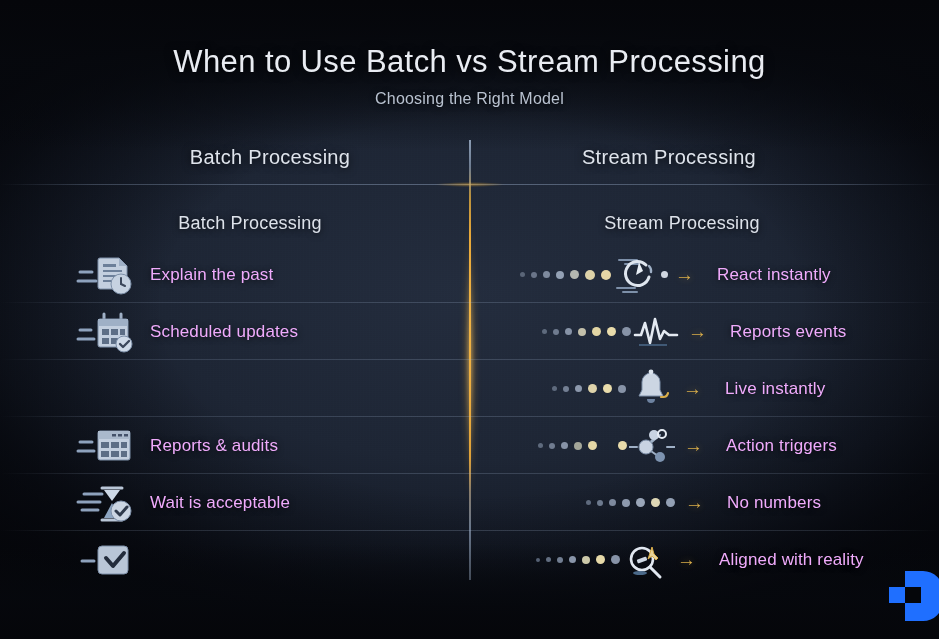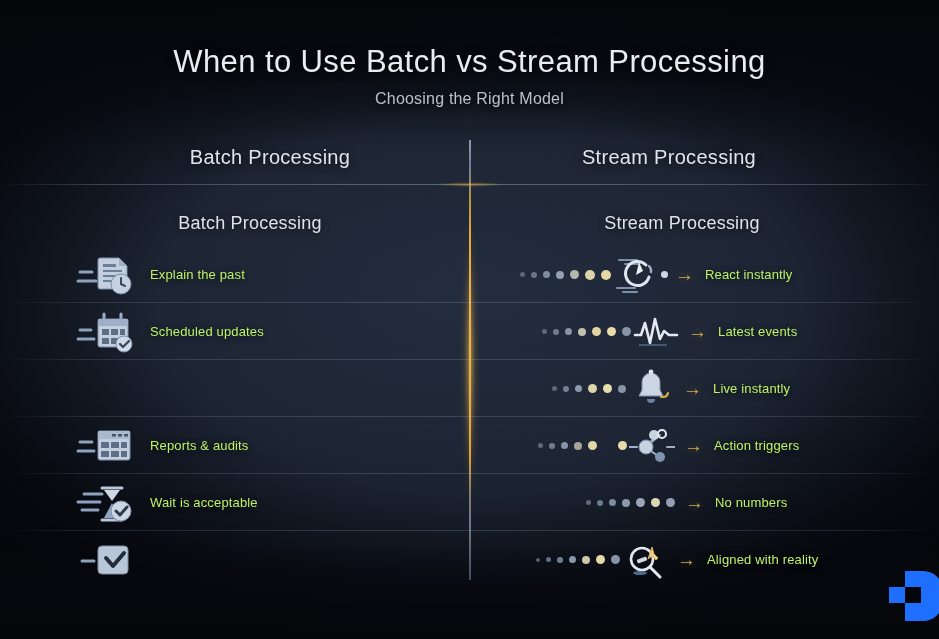--- a/index.html
+++ b/index.html
@@ -122,38 +122,38 @@
       rgba(160,178,206,.16) 91%,
       rgba(160,178,206,0) 100%);
   }
   .row:last-child .sep{display:none;}
 
   .cell{position:absolute;top:0;height:57px;display:flex;align-items:center;}
   .cell.left{left:76px;width:380px;}
   .cell.right{left:520px;width:400px;}
 
   .lbl{
-    font-size:13px;color:#bef264;letter-spacing:.15px;white-space:nowrap;
+    font-size:17px;color:#f0abfc;letter-spacing:.15px;white-space:nowrap;
     text-shadow:0 1px 6px rgba(0,0,0,.7);
   }
   .cell.left .lbl{margin-left:12px;}
 
   .ico{width:62px;height:46px;flex:0 0 62px;position:relative;}
   .ico svg{position:absolute;left:0;top:0;}
 
   
   .trail{display:flex;align-items:center;gap:6px;height:46px;}
   .trail i{display:block;border-radius:50%;}
   .rico{width:46px;height:46px;flex:0 0 46px;position:relative;margin:0 2px;}
   .rico.empty{width:0;flex:0 0 0;margin:0;}
   .arrow{
     font-size:19px;color:#d9ad49;margin:0 9px 0 7px;line-height:1;
     text-shadow:0 0 7px rgba(217,173,73,.45);
   }
-  .cell.right .lbl{margin-left:2px;}
+  .cell.right .lbl{margin-left:14px;}
 
   
   .logo{position:absolute;right:18px;bottom:16px;width:62px;height:54px;}
 </style>
 </head>
 <body>
 
 <div class="stage">
 
   <div class="bg-panel"></div>
@@ -274,21 +274,21 @@
           <i style="width:9px;height:9px;background:#e9dcab"></i>
           <i style="width:9px;height:9px;background:#8793a7"></i>
         </div>
         <div class="rico">
           <svg width="46" height="46" viewBox="0 0 46 46">
             <path d="M2 26 L8 26 L12 14 L17 34 L22 10 L27 30 L31 22 L36 26 L44 26" fill="none" stroke="#e4eaf2" stroke-width="2.6" stroke-linecap="round" stroke-linejoin="round"></path>
             <line x1="6" y1="36" x2="34" y2="36" stroke="#5b81a8" stroke-width="1.6" opacity=".7"></line>
           </svg>
         </div>
         <span class="arrow">→</span>
-        <span class="lbl">Latest events</span>
+        <span class="lbl">Reports events</span>
       </div>
       <div class="sep"></div>
     </div>
 
     <div class="row">
       <div class="cell right">
         <div class="trail" style="margin-left:32px">
           <i style="width:5px;height:5px;background:#5e6a7d"></i>
           <i style="width:6px;height:6px;background:#737f93"></i>
           <i style="width:7px;height:7px;background:#8c98ac"></i>

